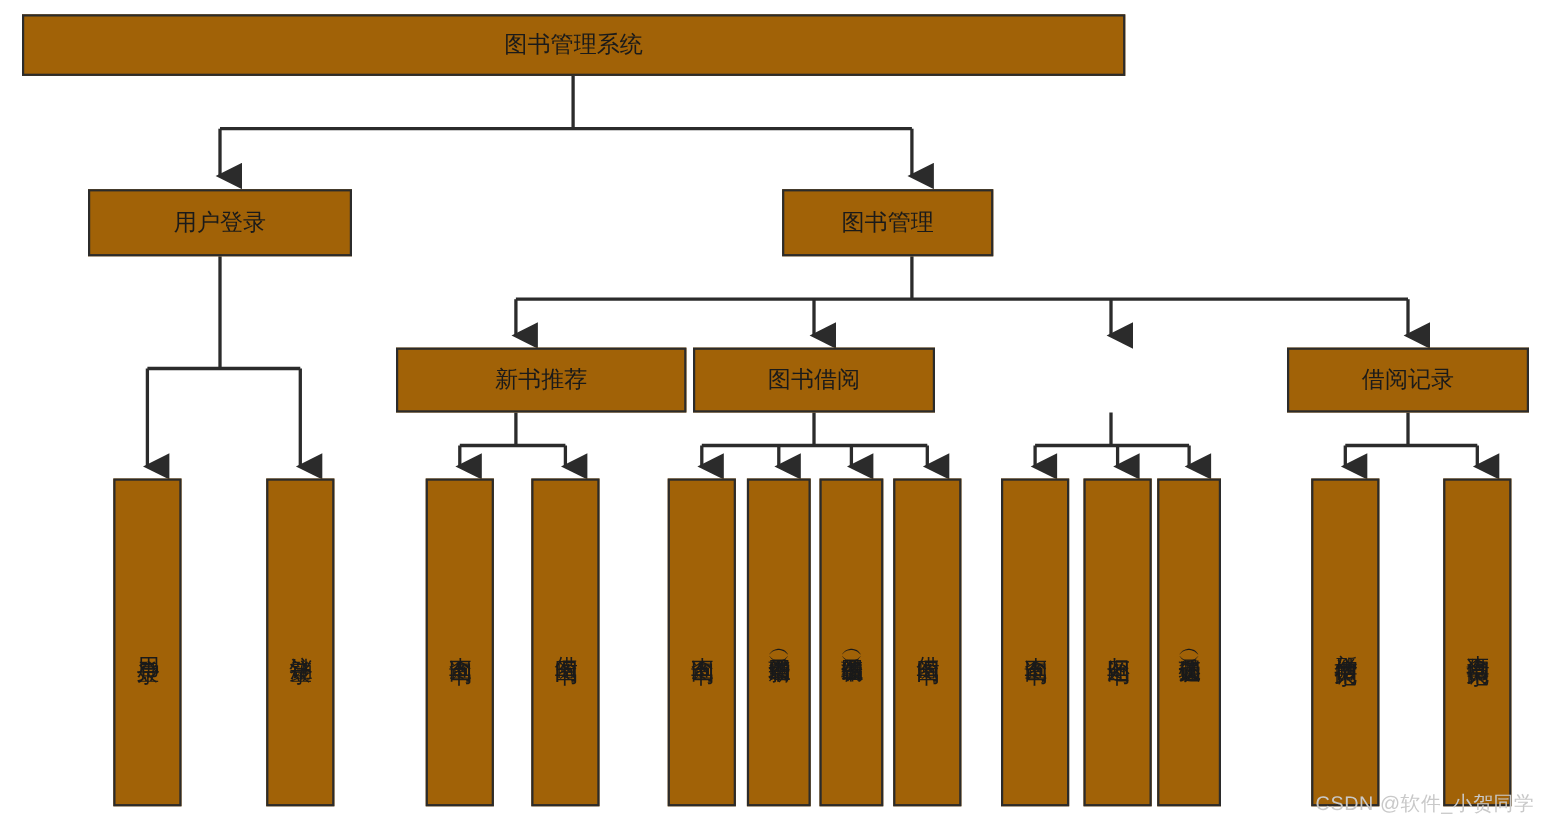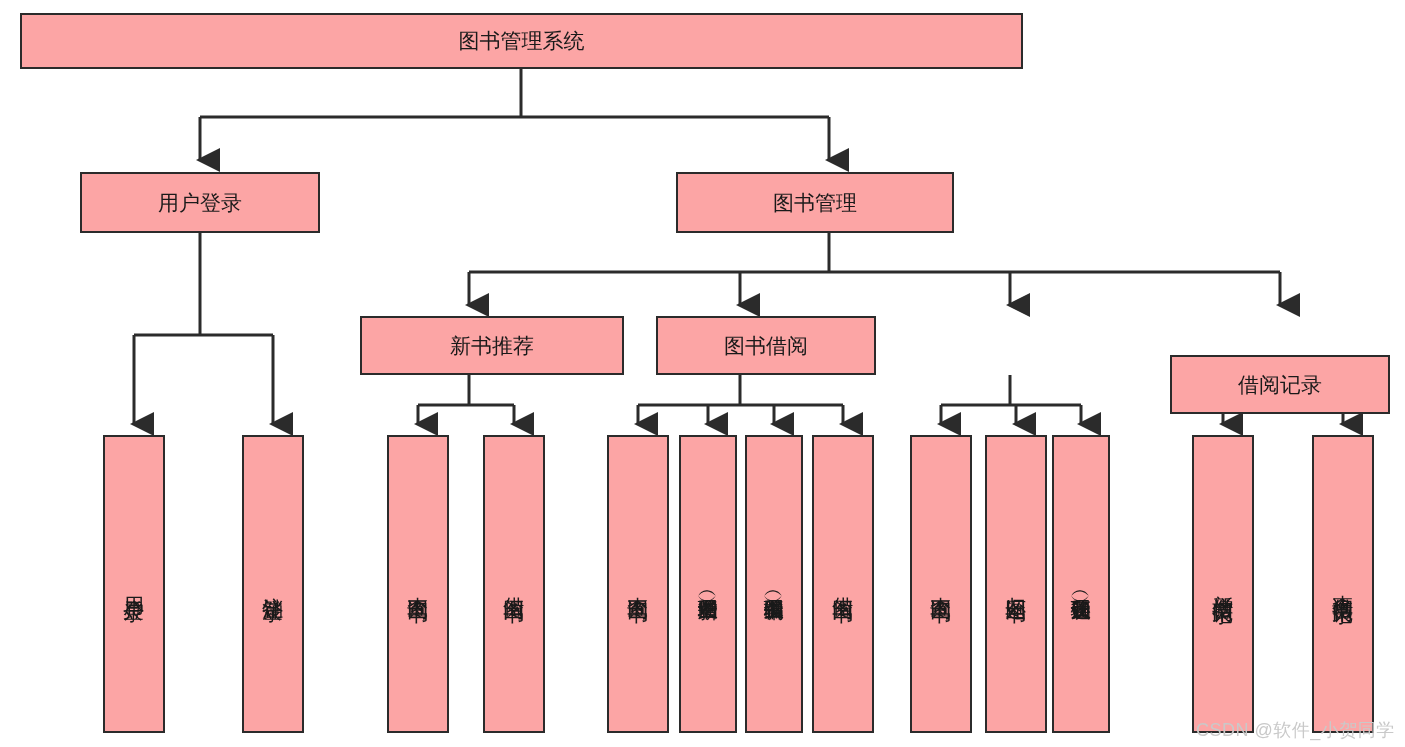--- a/index.html
+++ b/index.html
@@ -22,21 +22,21 @@
     left: 0;
     top: 0;
     width: 1405px;
     height: 747px;
     pointer-events: none;
   }
   .node {
     position: absolute;
     box-sizing: border-box;
     border: 2.5px solid #2b2b2b;
-    background: #fca5a5;
+    background: #a16207;
     display: flex;
     align-items: center;
     justify-content: center;
     text-align: center;
     color: #1a1a1a;
     line-height: 1.12;
   }
   .node.h {
     font-size: 21px;
   }
@@ -115,25 +115,25 @@
       <path d="M 1280 375 L 1280 405"></path>
       <path d="M 1223 405 L 1343 405"></path>
       <path d="M 1223 405 L 1223 424" marker-end="url(#arrow)"></path>
       <path d="M 1343 405 L 1343 424" marker-end="url(#arrow)"></path>
     </g>
   </svg>
 
   <div class="node root" style="left: 20px; top: 13px; width: 1003px; height: 56px;">图书管理系统</div>
 
   <div class="node h" style="left: 80px; top: 172px; width: 240px; height: 61px;">用户登录</div>
-  <div class="node h" style="left: 676px; top: 172px; width: 278px; height: 61px;">图书管理</div>
+  <div class="node h" style="left: 711px; top: 172px; width: 192px; height: 61px;">图书管理</div>
 
   <div class="node h" style="left: 360px; top: 316px; width: 264px; height: 59px;">新书推荐</div>
-  <div class="node h" style="left: 630px; top: 316px; width: 220px; height: 59px; margin-left: 26px;">图书借阅</div>
-  <div class="node h" style="left: 1170px; top: 316px; width: 220px; height: 59px; margin-top: 39px;">借阅记录</div>
+  <div class="node h" style="left: 630px; top: 316px; width: 220px; height: 59px;">图书借阅</div>
+  <div class="node h" style="left: 1170px; top: 316px; width: 220px; height: 59px;">借阅记录</div>
 
   <div class="node v" style="left: 103px; top: 435px; width: 62px; height: 298px;">用户登录</div>
   <div class="node v" style="left: 242px; top: 435px; width: 62px; height: 298px;">注销登录</div>
   <div class="node v" style="left: 387px; top: 435px; width: 62px; height: 298px;">查询图书</div>
   <div class="node v" style="left: 483px; top: 435px; width: 62px; height: 298px;">借阅图书</div>
   <div class="node v" style="left: 607px; top: 435px; width: 62px; height: 298px;">查询图书</div>
   <div class="node v tight" style="left: 679px; top: 435px; width: 58px; height: 298px;">新增图书（管理员）</div>
   <div class="node v tight" style="left: 745px; top: 435px; width: 58px; height: 298px;">编辑图书（管理员）</div>
   <div class="node v" style="left: 812px; top: 435px; width: 62px; height: 298px;">借阅图书</div>
   <div class="node v" style="left: 910px; top: 435px; width: 62px; height: 298px;">查询图书</div>

